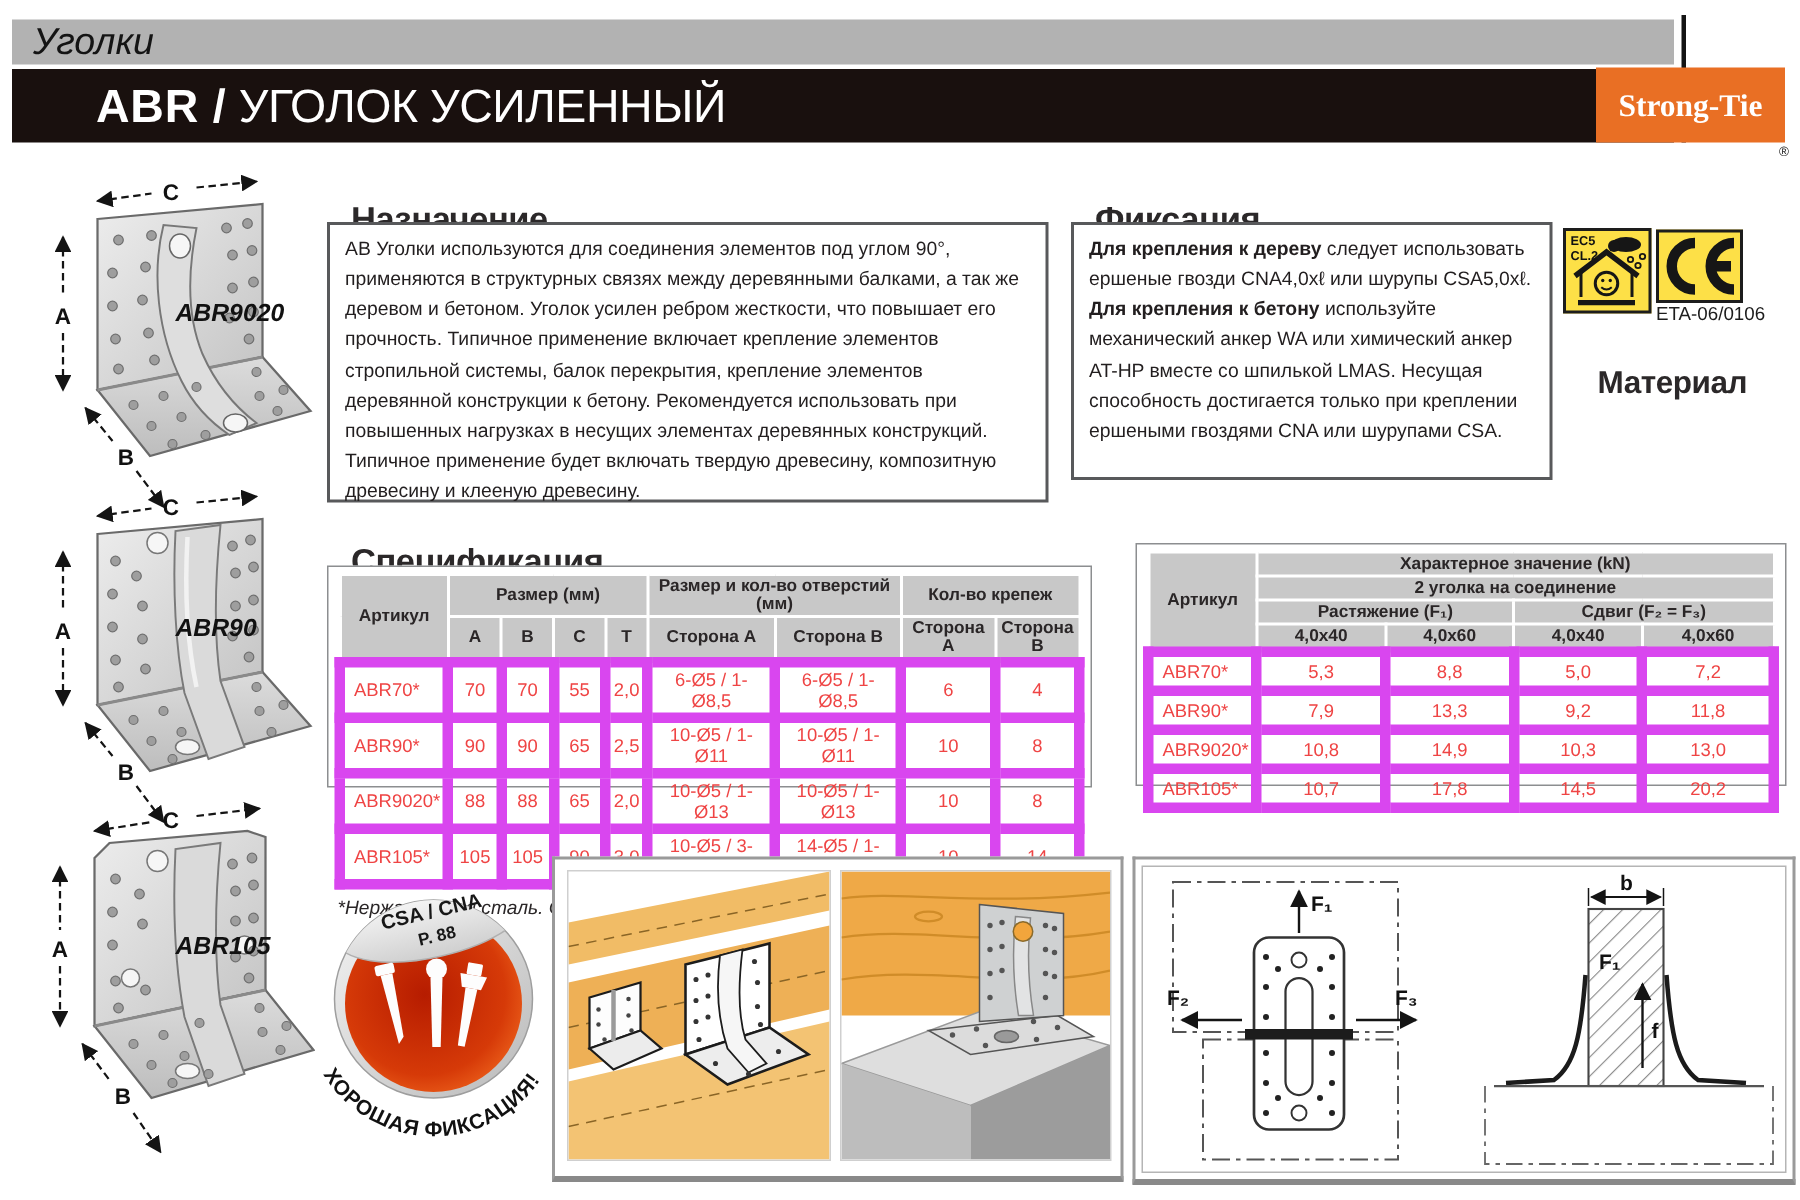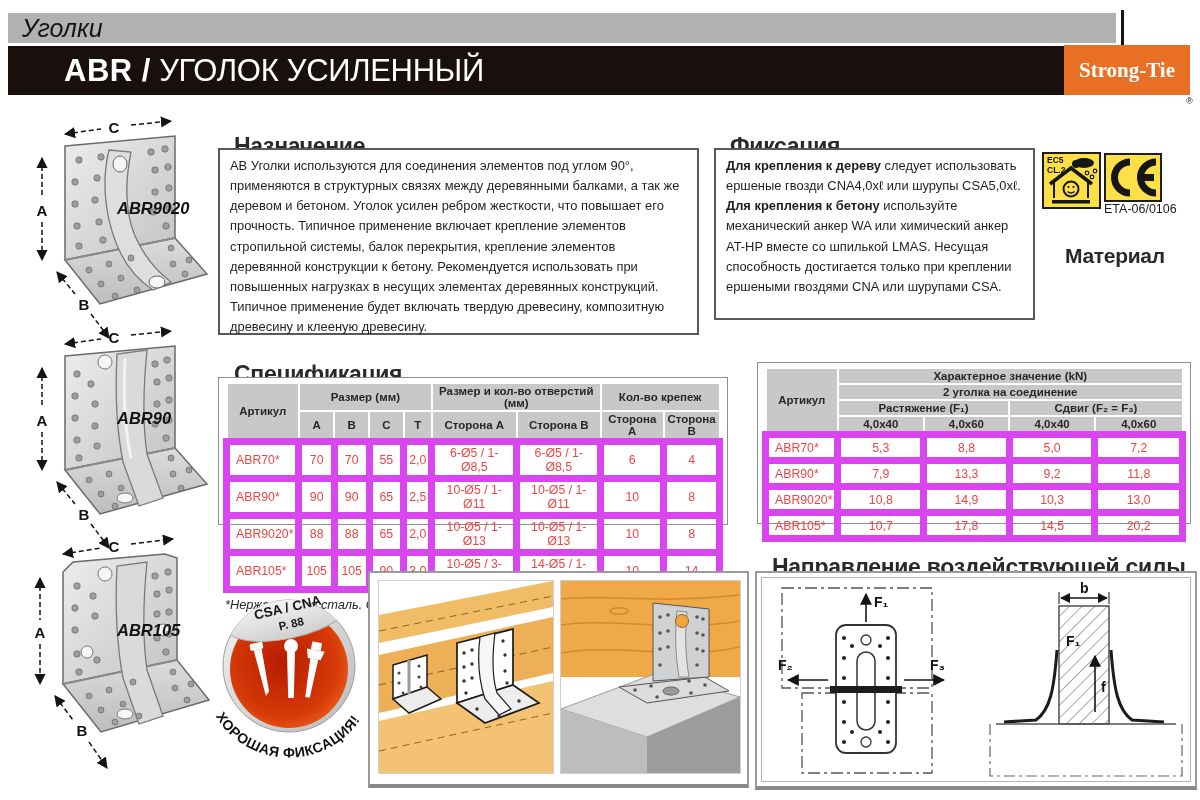--- a/index.html
+++ b/index.html
@@ -553,21 +553,20 @@
             <circle cx="107" cy="66" r="1.8"></circle>
             <circle cx="136" cy="68" r="1.8"></circle>
             <circle cx="142" cy="70" r="1.8"></circle>
           <circle cx="99" cy="84" r="1.8"></circle>
             <circle cx="136" cy="84" r="1.8"></circle>
         </g>
       </svg>
     </div>
   </div>
 
-  <div class="abs h2" style="left:756px;top:538px">Направление воздействующей силы</div>
   <div class="abs illbox" style="left:755px;top:571px;width:438px;height:213px">
     <div class="inner-frame"></div>
     <svg class="abs" style="left:7px;top:7px" width="424" height="199" viewBox="0 0 424 199">
 
       <rect x="18" y="8" width="150" height="100" fill="none" stroke="#555" stroke-width="1.3" stroke-dasharray="12 4 3 4"></rect>
       <rect x="38" y="113" width="130" height="80" fill="none" stroke="#555" stroke-width="1.3" stroke-dasharray="12 4 3 4"></rect>
       <rect x="72" y="45" width="60" height="128" rx="10" fill="#fff" stroke="#333" stroke-width="1.8"></rect>
       <rect x="93" y="72" width="18" height="78" rx="9" fill="#fff" stroke="#333" stroke-width="1.5"></rect>
       <circle cx="102" cy="60" r="5" fill="none" stroke="#333" stroke-width="1.3"></circle>
       <circle cx="102" cy="162" r="5" fill="none" stroke="#333" stroke-width="1.3"></circle>

